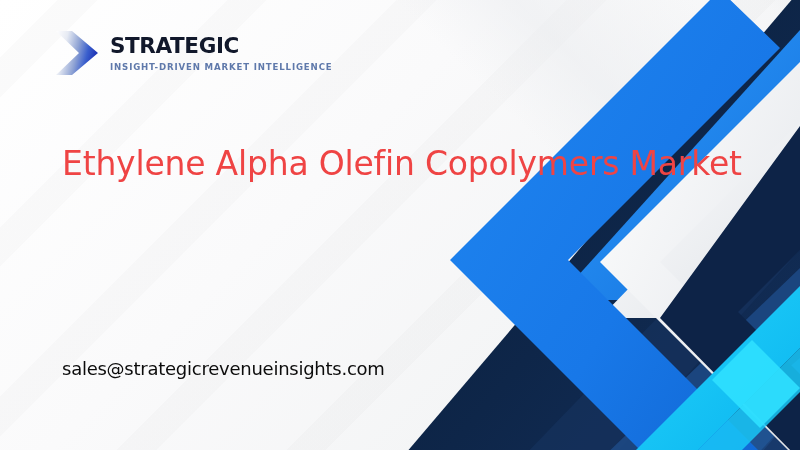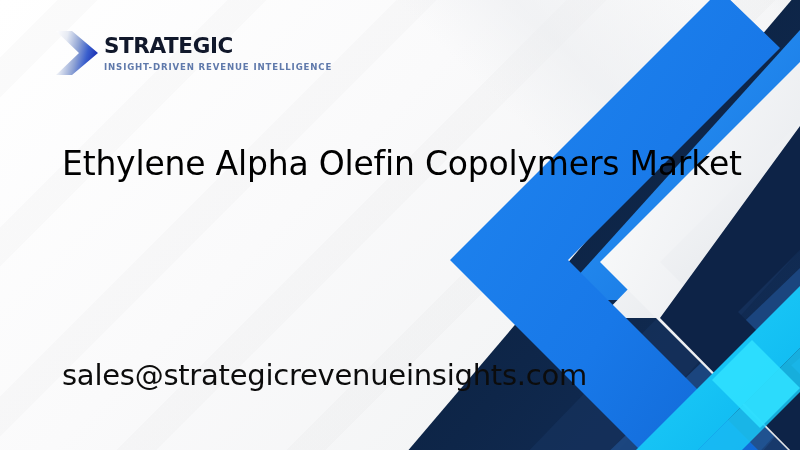--- a/index.html
+++ b/index.html
@@ -76,21 +76,21 @@
   }
   .art svg { display: block; }
 
   
   .logo {
     position: absolute;
     left: 55px;
     top: 28px;
     display: flex;
     align-items: center;
-    gap: 5px;
+    gap: 11px;
   }
   .logo-mark { width: 44px; height: 50px; flex: none; }
   .logo-words { display: flex; flex-direction: column; }
   .logo-line1, .logo-line2 {
     font-family: "DejaVu Sans", sans-serif;
     font-weight: bold;
     font-size: 21.5px;
     letter-spacing: -0.4px;
     line-height: 21px;
     color: #11182b;
@@ -107,30 +107,30 @@
 
   
   .headline {
     position: absolute;
     left: 62px;
     top: 144px;
     width: 710px;
     font-family: "DejaVu Sans", sans-serif;
     font-size: 33px;
     font-weight: normal;
-    color: #000000;
+    color: #ef4444;
     letter-spacing: -0.2px;
     line-height: 40px;
   }
   .email {
     position: absolute;
     left: 62px;
     top: 358px;
     font-family: "DejaVu Sans", sans-serif;
-    font-size: 29px;
+    font-size: 18px;
     font-weight: normal;
     color: #0c0c0c;
     letter-spacing: -0.25px;
   }
 </style>
 </head>
 <body>
 
 <div id="slide">
 
@@ -237,21 +237,21 @@
             <stop offset="58%" stop-color="#8fa3d4"></stop>
             <stop offset="82%" stop-color="#3a5fcd"></stop>
             <stop offset="100%" stop-color="#2239b8"></stop>
           </linearGradient>
         </defs>
         <path d="M 1 3 L 17 3 L 43 25 L 17 47 L 1 47 L 24 25 Z" fill="url(#markGrad)"></path>
       </svg>
     </span>
     <span class="logo-words">
       <span class="logo-line1">STRATEGIC</span>
-      <span class="logo-tag">INSIGHT-DRIVEN REVENUE INTELLIGENCE</span>
+      <span class="logo-tag">INSIGHT-DRIVEN MARKET INTELLIGENCE</span>
     </span>
   </div>
 
   <div class="headline">Ethylene Alpha Olefin Copolymers Market</div>
 
   <div class="email">sales@strategicrevenueinsights.com</div>
 
 </div>
 
 </body></html>

